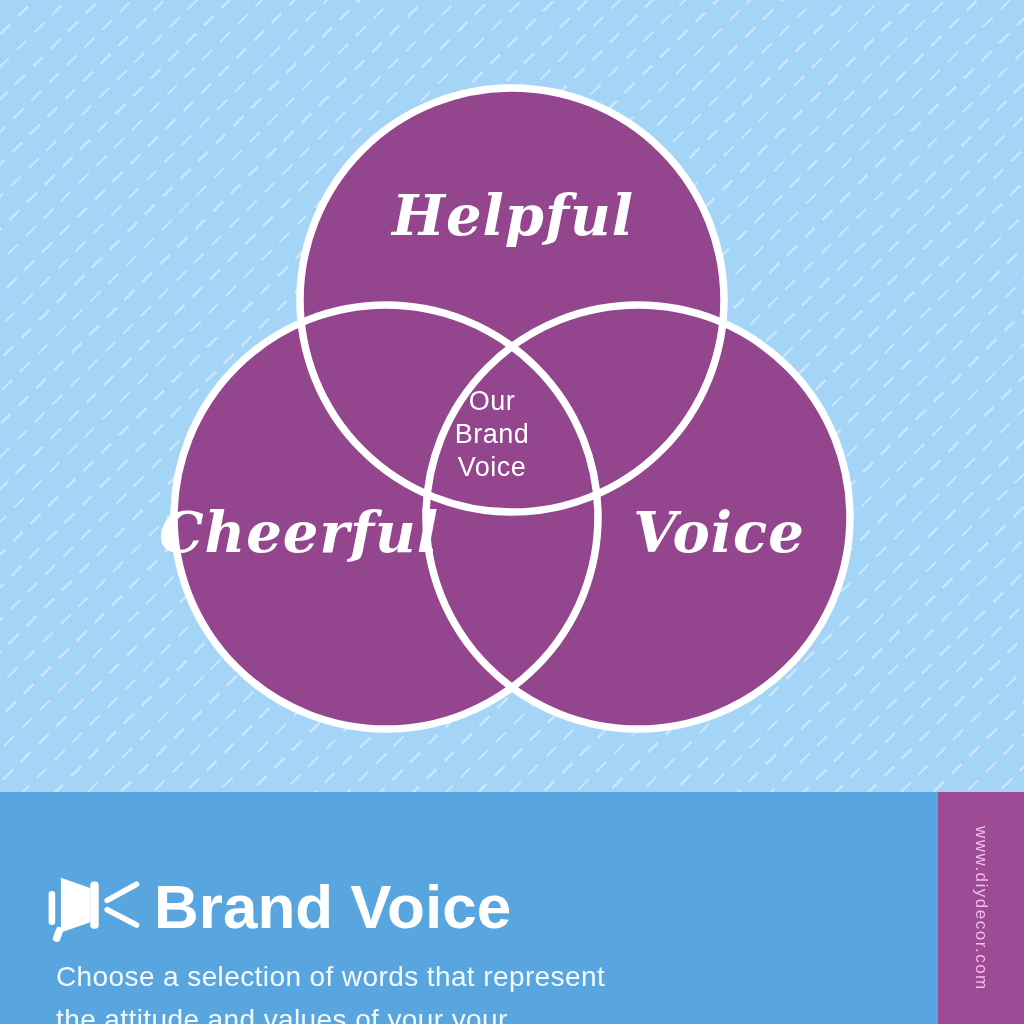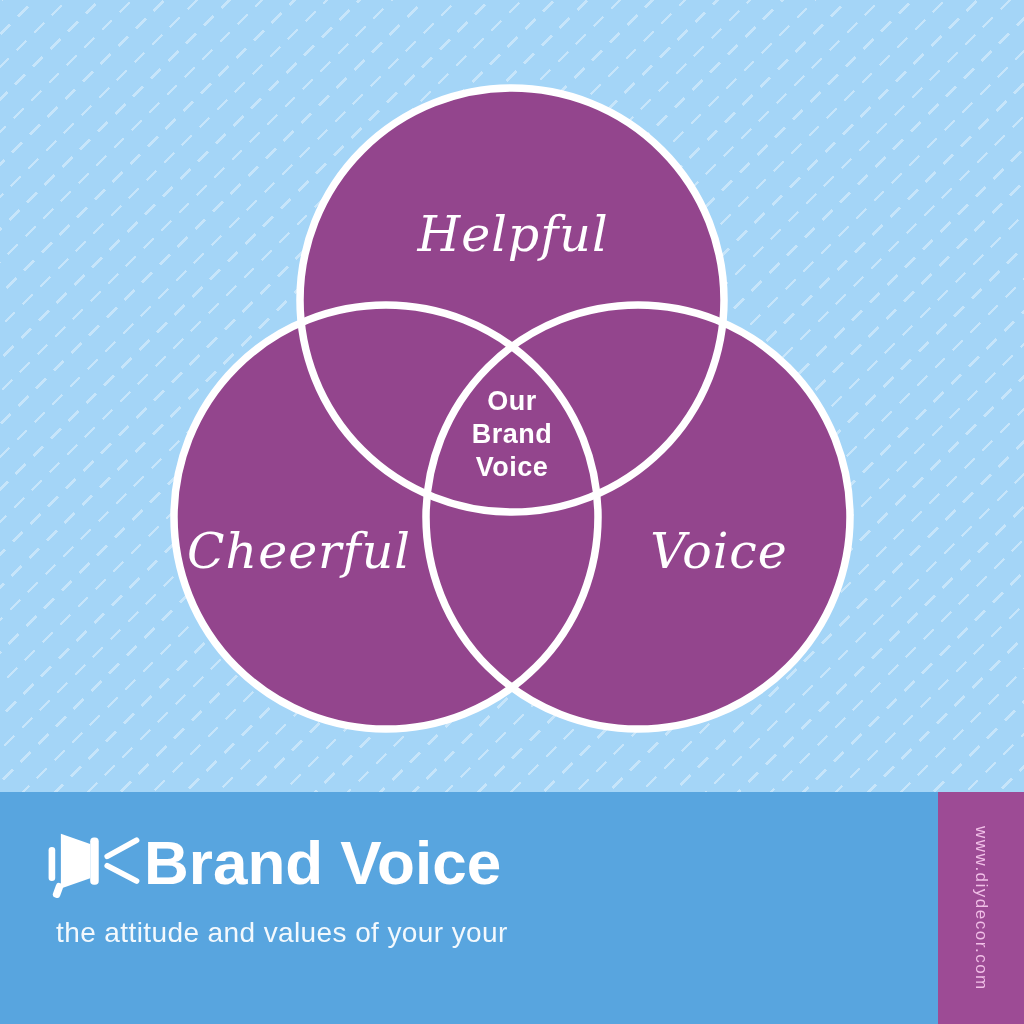--- a/index.html
+++ b/index.html
@@ -32,38 +32,37 @@
   }
   .venn-fill   { fill: #93458d; stroke: none; }
   .venn-stroke { fill: none; stroke: #ffffff; stroke-width: 7.5px; }
 
   .circle-label {
     position: absolute;
     transform: translate(-50%, -50%);
     color: #ffffff;
     font-family: "DejaVu Serif", serif;
     font-style: italic;
-    font-weight: 400;
-    font-size: 49px;
+    font-weight: 700;
+    font-size: 56px;
     letter-spacing: 1px;
     white-space: nowrap;
-    margin-top: 19px;
   }
   .label-helpful  { left: 513px; top: 215px; }
   .label-cheerful { left: 299px; top: 532px; }
   .label-easy     { left: 719px; top: 532px; }
 
   .center-label {
     position: absolute;
-    left: 512px; top: 434px;
+    left: 492px; top: 434px;
     transform: translate(-50%, -50%);
     color: #ffffff;
     font-family: "Liberation Sans", sans-serif;
     font-size: 27px;
-    font-weight: 700;
+    font-weight: 400;
     line-height: 1.22;
     text-align: center;
     white-space: pre-line;
     letter-spacing: 0.5px;
   }
 
   
   .footer {
     position: absolute;
     left: 0; bottom: 0;
@@ -72,21 +71,22 @@
     color: #ffffff;
   }
   .footer-inner {
     position: absolute;
     left: 48px; top: 36px;
     width: 840px;
   }
   .title-row {
     display: flex;
     align-items: center;
-    gap: 4px;
+    gap: 14px;
+    margin-top: 44px;
   }
   .megaphone {
     width: 92px; height: 70px;
     flex: 0 0 auto;
   }
   .footer-title {
     font-size: 62px;
     font-weight: 700;
     letter-spacing: 0px;
     color: #ffffff;
@@ -165,20 +165,21 @@
 
           <rect x="6" y="58" width="8" height="16" rx="3.5" fill="#ffffff" transform="rotate(20 10 66)"></rect>
 
           <line x1="62" y1="30" x2="93" y2="13" stroke="#ffffff" stroke-width="6" stroke-linecap="round"></line>
           <line x1="62" y1="40" x2="93" y2="56" stroke="#ffffff" stroke-width="6" stroke-linecap="round"></line>
         </svg>
         <div class="footer-title">Brand Voice</div>
       </div>
 
       <div class="footer-subtitle">
+        <div>Choose a selection of words that represent</div>
         <div>the attitude and values of your your</div>
       </div>
 
     </div>
   </div>
 
   <div class="side-strip">
     <div class="side-strip-text">www.diydecor.com</div>
   </div>
 

